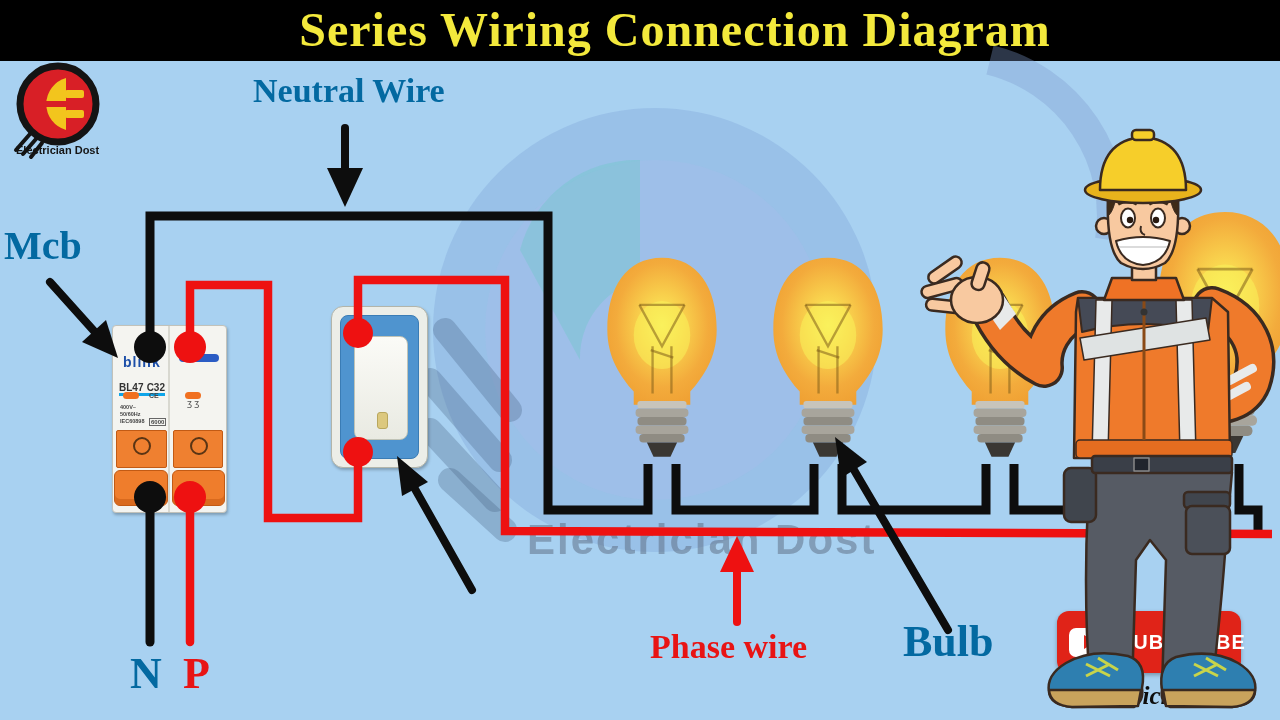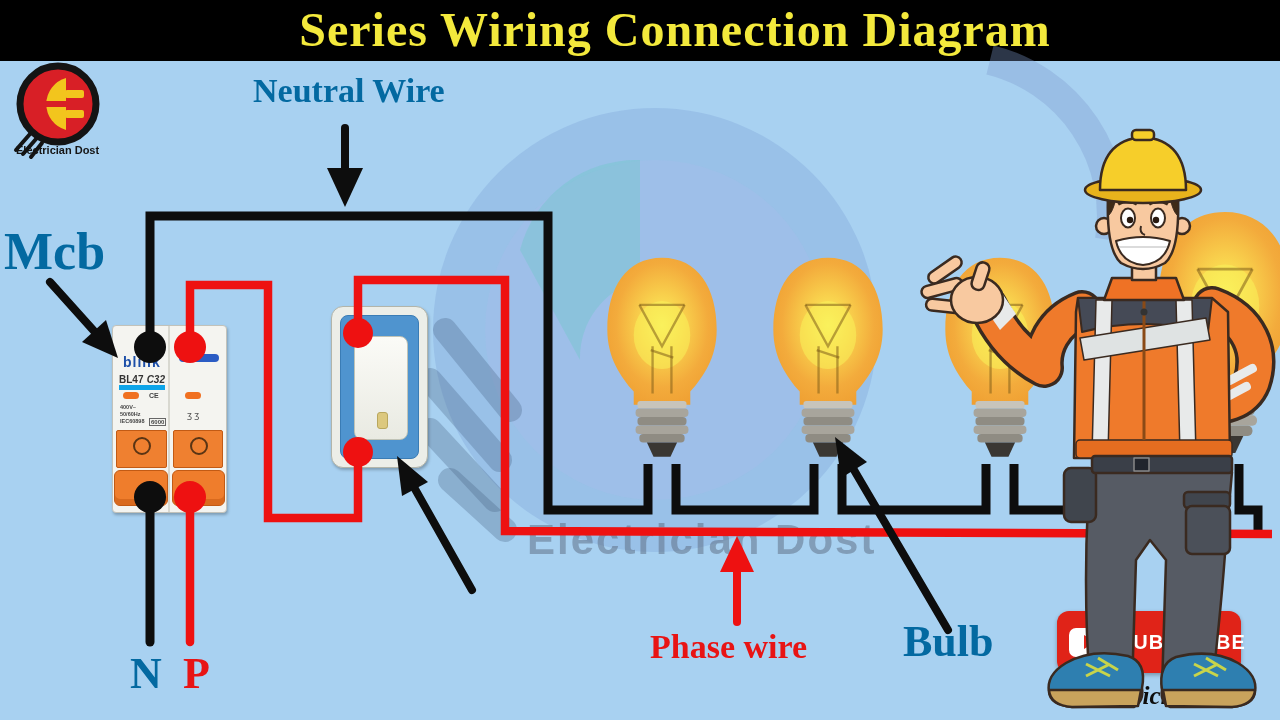--- a/index.html
+++ b/index.html
@@ -16,32 +16,32 @@
   
   .wm{position:absolute;left:0;top:0;z-index:2;}
   .wm-text{position:absolute;left:527px;top:516px;font-family:"Liberation Sans",sans-serif;
            font-size:42px;font-weight:700;color:#5c6b80;opacity:.5;letter-spacing:2px;z-index:2;}
   
   .mcb{position:absolute;left:112px;top:325px;width:113px;height:186px;z-index:3;
        background:#f4f4f0;border:1px solid #c2c2ba;border-radius:4px;box-shadow:1px 2px 3px rgba(0,0,0,.25);}
   .mcb .split{position:absolute;left:55px;top:0;width:2px;height:100%;background:#d8d8d0;}
   .mcb .brand{position:absolute;left:10px;top:28px;font-family:"Liberation Sans",sans-serif;
               font-size:14px;font-weight:700;color:#1d4fa8;letter-spacing:1px;}
-  .mcb .model{position:absolute;left:6px;top:48px;width:46px;font-family:"Liberation Sans",sans-serif;
-              font-size:10px;font-weight:700;color:#333;border-bottom:5px solid #0ea5e9;}
-  .mcb .model b{float:right;font-weight:700;font-style:italic;}
+  .mcb .model{position:absolute;left:6px;top:56px;width:46px;font-family:"Liberation Sans",sans-serif;
+              font-size:10px;font-weight:700;color:#333;border-bottom:3px solid #0ea5e9;}
+  .mcb .model b{float:right;font-weight:700;}
   .mcb .oval{position:absolute;width:16px;height:7px;border-radius:4px;background:#f07020;}
   .mcb .ce{position:absolute;left:36px;top:66px;font-family:"Liberation Sans",sans-serif;
            font-size:7px;font-weight:700;color:#444;}
   .mcb .specs{position:absolute;left:7px;top:78px;font-family:"Liberation Sans",sans-serif;
               font-size:5.5px;font-weight:700;color:#444;line-height:7px;}
   .mcb .k6{position:absolute;left:36px;top:92px;font-family:"Liberation Sans",sans-serif;
            font-size:6px;font-weight:700;color:#444;border:1px solid #666;padding:0 1px;}
   .mcb .bluebar{position:absolute;left:66px;top:28px;width:40px;height:8px;border-radius:4px;background:#2b5cc4;}
-  .mcb .squig{position:absolute;left:74px;top:84px;font-family:"DejaVu Sans",sans-serif;
+  .mcb .squig{position:absolute;left:74px;top:72px;font-family:"DejaVu Sans",sans-serif;
               font-size:9px;color:#555;letter-spacing:2px;}
   .mcb .togrow{position:absolute;left:3px;top:104px;width:107px;height:38px;display:flex;gap:6px;}
   .mcb .togrow .cell{flex:1;background:#ef8030;border:1px solid #c25a14;border-radius:2px;position:relative;}
   .mcb .togrow .cell:after{content:"";position:absolute;left:50%;top:6px;width:14px;height:14px;
         margin-left:-8px;border:2px solid #5a3414;border-radius:50%;}
   .mcb .handles{position:absolute;left:1px;top:144px;width:111px;height:36px;display:flex;gap:4px;}
   .mcb .handles .h{flex:1;background:#ef7d2c;border:1px solid #c25a14;border-radius:6px;box-shadow:inset 0 -6px 0 #d96a1e;}
   
   .sw{position:absolute;left:331px;top:306px;width:95px;height:160px;z-index:3;
       background:#eceee8;border:1px solid #b2b5aa;border-radius:12px;box-shadow:1px 2px 3px rgba(0,0,0,.25);}
@@ -205,21 +205,21 @@
       <path d="M737,622 L737,568" stroke="#ee1111" stroke-width="8" stroke-linecap="round" fill="none"></path>
       <polygon points="737,536 720,572 754,572" fill="#ee1111"></polygon>
     </g>
     <g>
       <path d="M948,630 L854,470" stroke="#0d0d0d" stroke-width="8" stroke-linecap="round" fill="none"></path>
       <polygon points="835,437 867,462 841,478" fill="#0d0d0d"></polygon>
     </g>
   </svg>
 
   <div class="lbl" style="left:253px;top:72px;font-size:34px">Neutral Wire</div>
-  <div class="lbl" style="left:4px;top:222px;font-size:52px">Mcb</div>
+  <div class="lbl" style="left:4px;top:222px;font-size:40px">Mcb</div>
   <div class="lbl" style="left:903px;top:616px;font-size:44px">Bulb</div>
   <div class="lbl red" style="left:650px;top:628px;font-size:34px">Phase wire</div>
   <div class="lbl" style="left:130px;top:648px;font-size:44px">N</div>
   <div class="lbl red" style="left:183px;top:648px;font-size:44px">P</div>
 
   <button class="subscribe">
     <span class="yt"></span>
     <span class="txt">SUBSCRIBE</span>
   </button>
   <div class="footer-brand">Electrician Dost</div>

